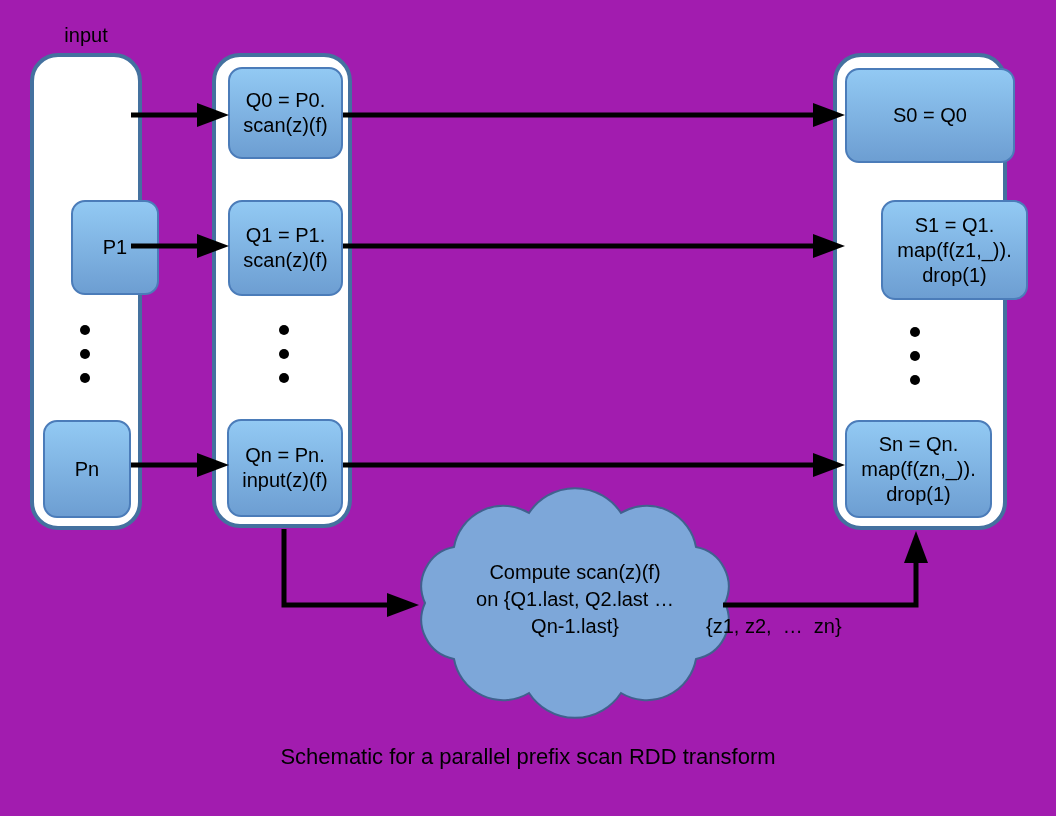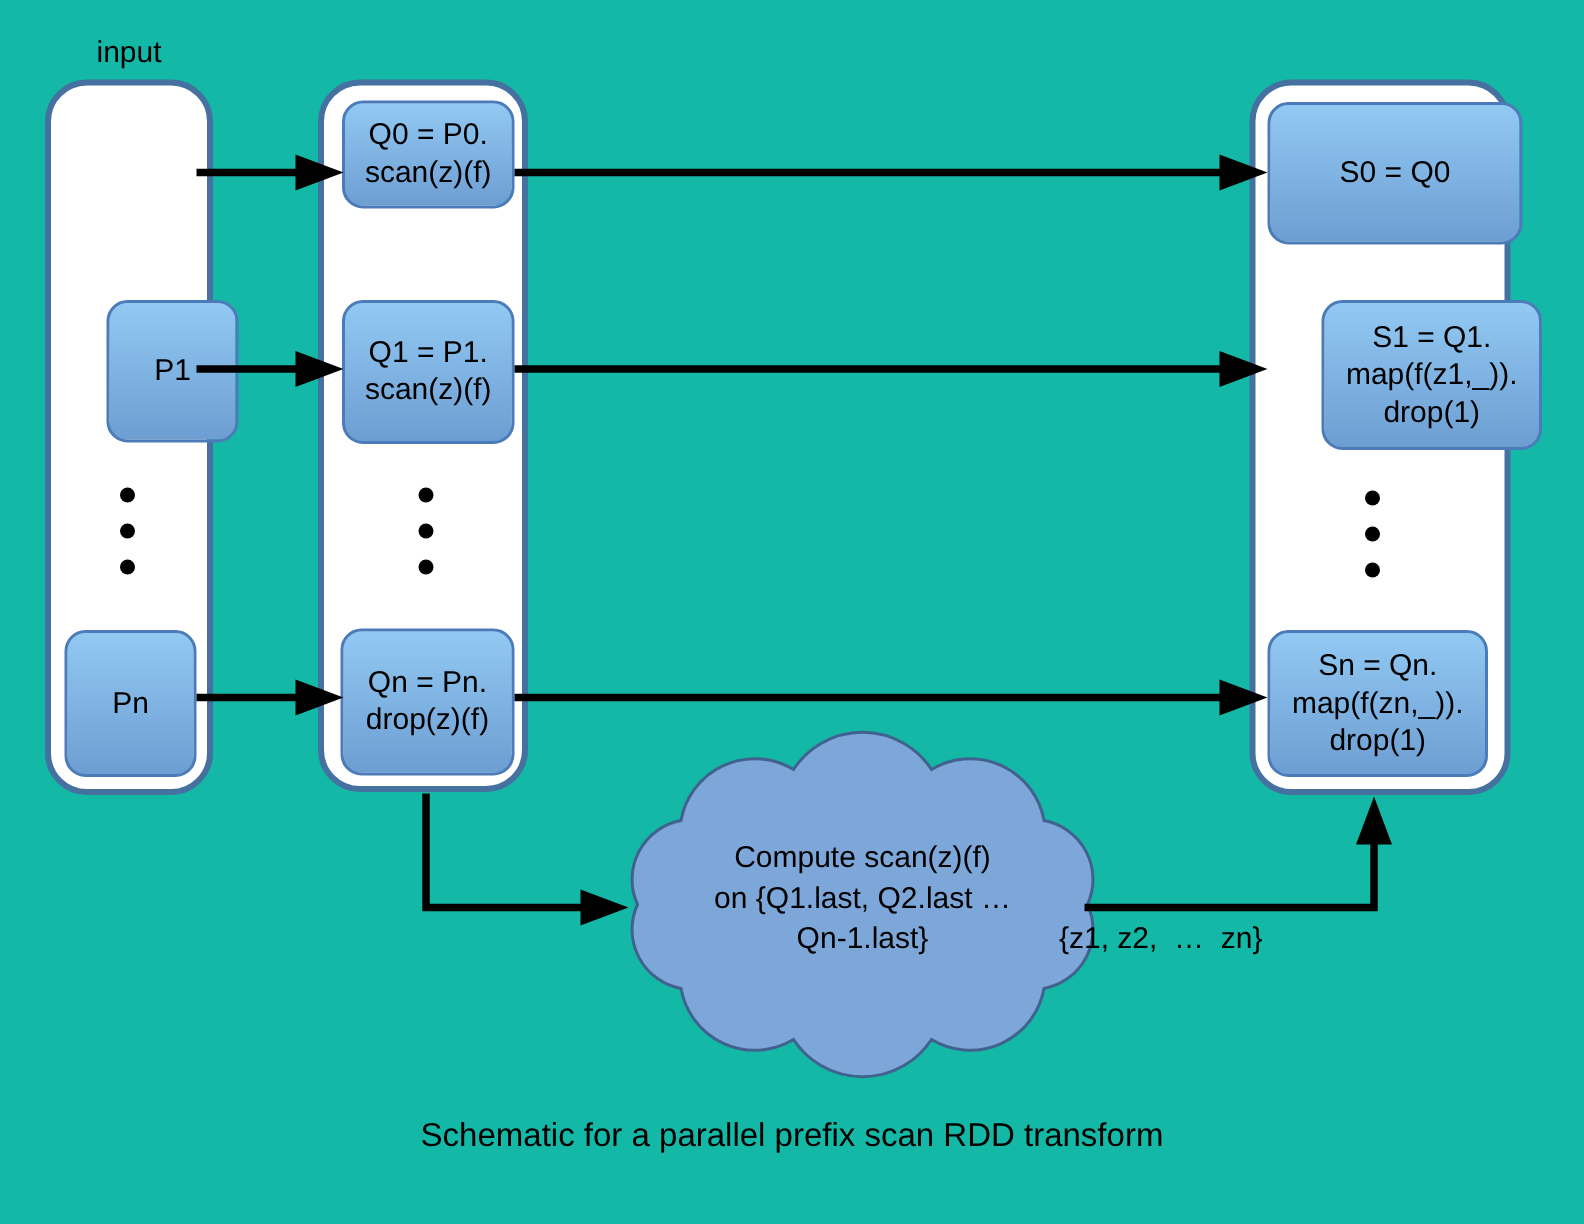--- a/index.html
+++ b/index.html
@@ -1,17 +1,17 @@
 <!DOCTYPE html>
 <html style="--box-fill-top: #92c9f3; --box-fill-bottom: #6d9ed2; --box-border: #4b7cb9; --container-border: #44719f; --cloud-fill: #7da7d9; --cloud-border: #41618e; --arrow: #000000;"><head>
 <meta charset="utf-8">
 <style>
   html,body{margin:0;padding:0;background:#fff;}
   .canvas{
-    position:relative;width:1056px;height:816px;background:#14b8a6;overflow:hidden;
+    position:relative;width:1056px;height:816px;background:#a21caf;overflow:hidden;
     font-family:"Liberation Sans",sans-serif;color:#000;
   }
   .col-label{position:absolute;font-size:20px;text-align:center;white-space:nowrap;}
   #lbl-input{left:30px;top:24px;width:112px;}
   #lbl-output{left:833px;top:24px;width:174px;}
 
   .container{
     position:absolute;background:#fff;
     border:4px solid var(--container-border,#44719f);
     border-radius:28px;box-sizing:border-box;
@@ -25,21 +25,21 @@
     background:linear-gradient(180deg,var(--box-fill-top,#92c9f3) 0%,var(--box-fill-bottom,#6d9ed2) 100%);
     border:2px solid var(--box-border,#4b7cb9);
     border-radius:14px;
     display:flex;align-items:center;justify-content:center;
     text-align:center;font-size:20px;line-height:25px;white-space:pre-line;
     z-index:2;
   }
   #box-p0{left:43px;top:67px;width:88px;height:95px;}
   #box-p1{left:43px;top:200px;width:88px;height:95px;margin-left:28px;}
   #box-pn{left:43px;top:420px;width:88px;height:98px;}
-  #box-q0{left:228px;top:67px;width:115px;height:72px;}
+  #box-q0{left:228px;top:67px;width:115px;height:92px;}
   #box-q1{left:228px;top:200px;width:115px;height:96px;text-align:center;}
   #box-qn{left:227px;top:419px;width:116px;height:98px;}
   #box-s0{left:845px;top:68px;width:170px;height:95px;}
   #box-s1{left:845px;top:200px;width:147px;height:100px;margin-left:36px;}
   #box-sn{left:845px;top:420px;width:147px;height:98px;}
 
   .dots{position:absolute;display:flex;flex-direction:column;gap:14px;z-index:2;}
   .dot{width:10px;height:10px;border-radius:50%;background:#000;}
   #dots-input{left:80px;top:325px;}
   #dots-scan{left:279px;top:325px;}
@@ -75,21 +75,21 @@
   <div class="container" id="cont-output"></div>
 
   <div class="box" id="box-p1">P1</div>
   <div class="box" id="box-pn">Pn</div>
 
   <div class="box" id="box-q0">Q0 = P0.
 scan(z)(f)</div>
   <div class="box" id="box-q1">Q1 = P1.
 scan(z)(f)</div>
   <div class="box" id="box-qn">Qn = Pn.
-drop(z)(f)</div>
+input(z)(f)</div>
 
   <div class="box" id="box-s0">S0 = Q0</div>
   <div class="box" id="box-s1">S1 = Q1.
 map(f(z1,_)).
 drop(1)</div>
   <div class="box" id="box-sn">Sn = Qn.
 map(f(zn,_)).
 drop(1)</div>
 
   <div class="dots" id="dots-input">

